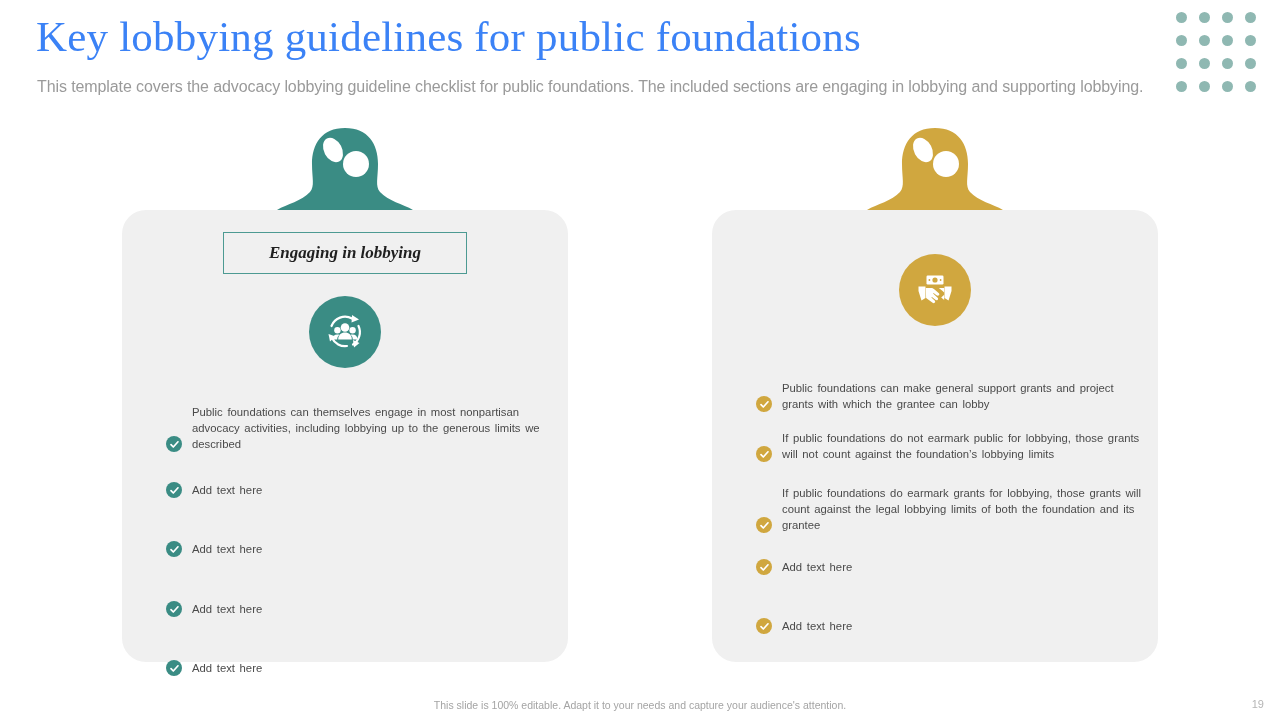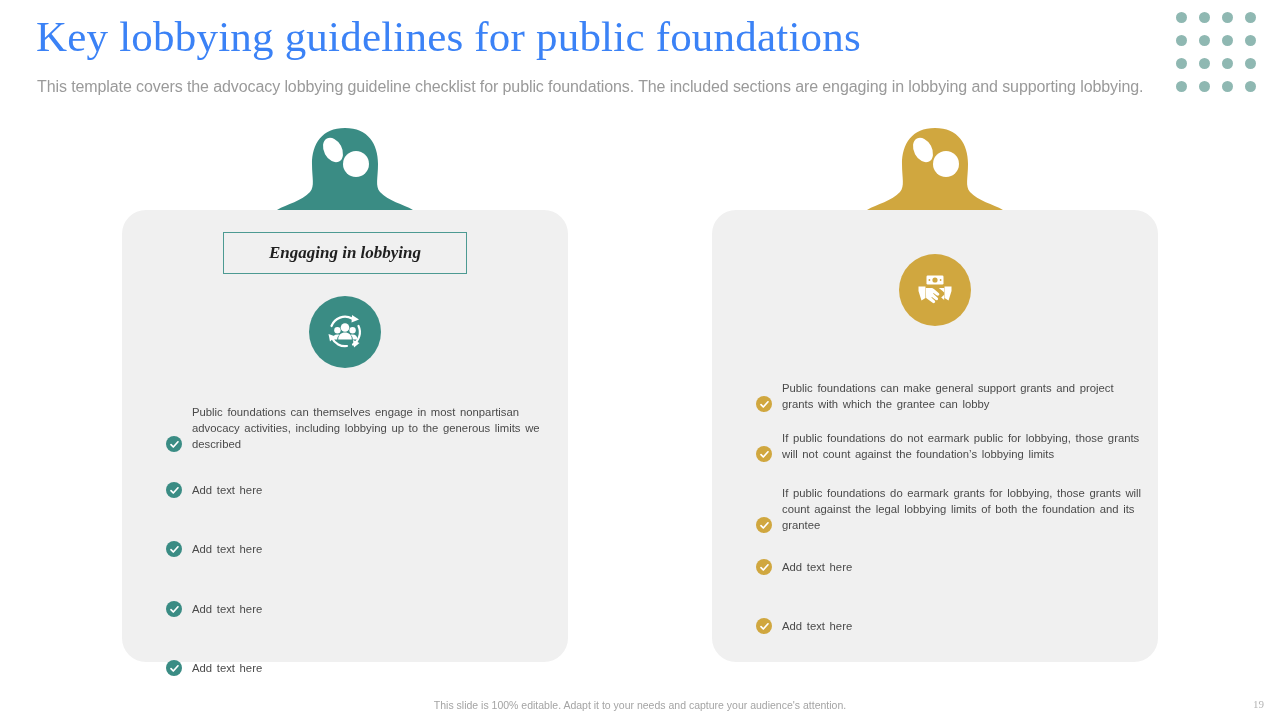--- a/index.html
+++ b/index.html
@@ -180,21 +180,21 @@
     top: 699px;
     text-align: center;
     font-family: "Liberation Sans", sans-serif;
     font-size: 10.5px;
     color: #a4a4a4;
   }
   .page-number {
     position: absolute;
     right: 16px;
     top: 698px;
-    font-family: Liberation Serif, serif;
+    font-family: Liberation Sans, sans-serif;
     font-size: 11px;
     color: #b5b5b5;
   }
 </style>
 </head>
 <body>
 
 <div class="page-title">Key lobbying guidelines for public foundations</div>
 
 <div class="page-subtitle">This template covers the advocacy lobbying guideline checklist for public foundations. The included sections are engaging in lobbying and supporting lobbying.</div>

